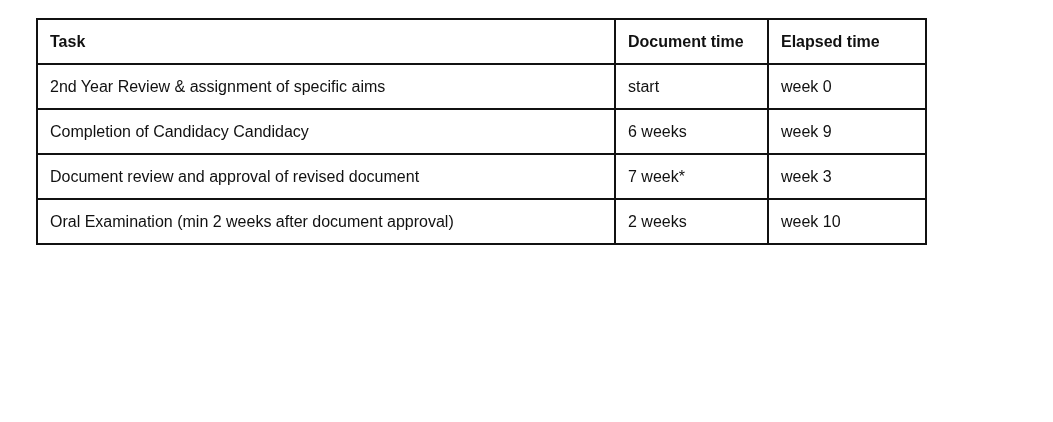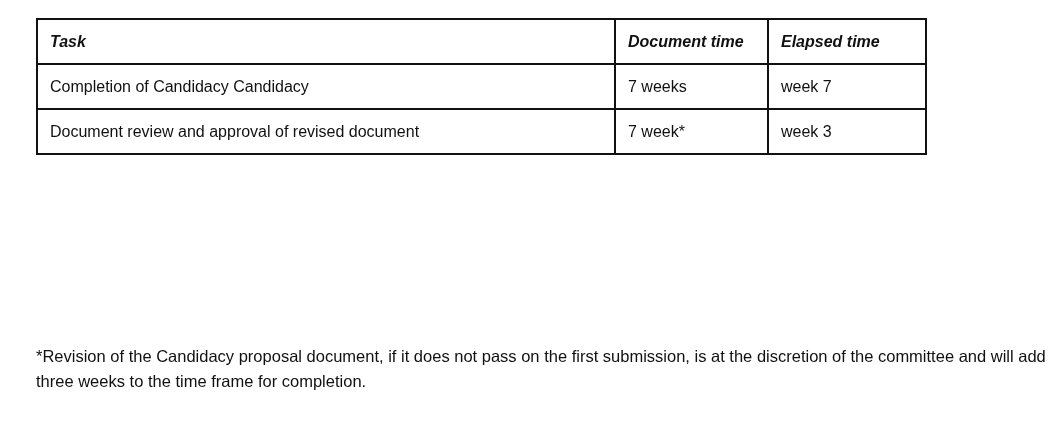--- a/index.html
+++ b/index.html
@@ -31,21 +31,20 @@
     padding: 0 0 0 12px;
     font-size: 16px;
     text-align: left;
     vertical-align: middle;
     white-space: nowrap;
     overflow: hidden;
     background: #ffffff;
   }
   table.timeline-table th {
     font-weight: bold;
-    font-style: italic;
   }
   .col-task    { width: 578px; }
   .col-allowed { width: 153px; }
   .col-elapsed { width: 158px; }
   .footnote {
     position: absolute;
     left: 36px;
     top: 344px;
     width: 1014px;
     font-size: 16.5px;
@@ -66,27 +65,36 @@
     </colgroup>
     <thead>
       <tr>
         <th>Task</th>
         <th>Document time</th>
         <th>Elapsed time</th>
       </tr>
     </thead>
     <tbody>
       <tr>
+        <td>2nd Year Review &amp; assignment of specific aims</td>
+        <td>start</td>
+        <td>week 0</td>
+      </tr>
+      <tr>
         <td>Completion of Candidacy Candidacy</td>
-        <td>7 weeks</td>
-        <td>week 7</td>
+        <td>6 weeks</td>
+        <td>week 9</td>
       </tr>
       <tr>
         <td>Document review and approval of revised document</td>
         <td>7 week*</td>
         <td>week 3</td>
       </tr>
+      <tr>
+        <td>Oral Examination (min 2 weeks after document approval)</td>
+        <td>2 weeks</td>
+        <td>week 10</td>
+      </tr>
     </tbody>
   </table>
 
-  <p class="footnote">*Revision of the Candidacy proposal document, if it does not pass on the first submission, is at the discretion of the committee and will add three weeks to the time frame for completion.</p>
 
 </div>
 
 </body></html>

